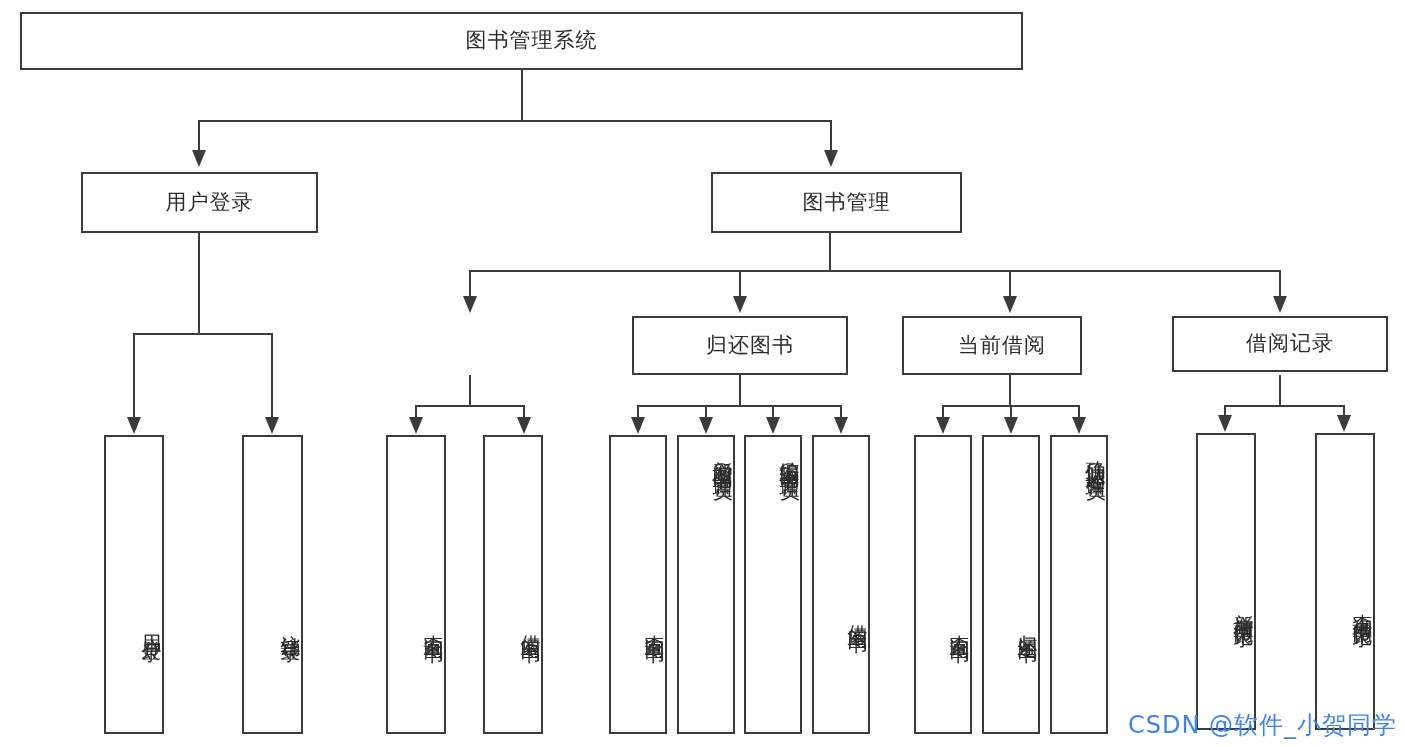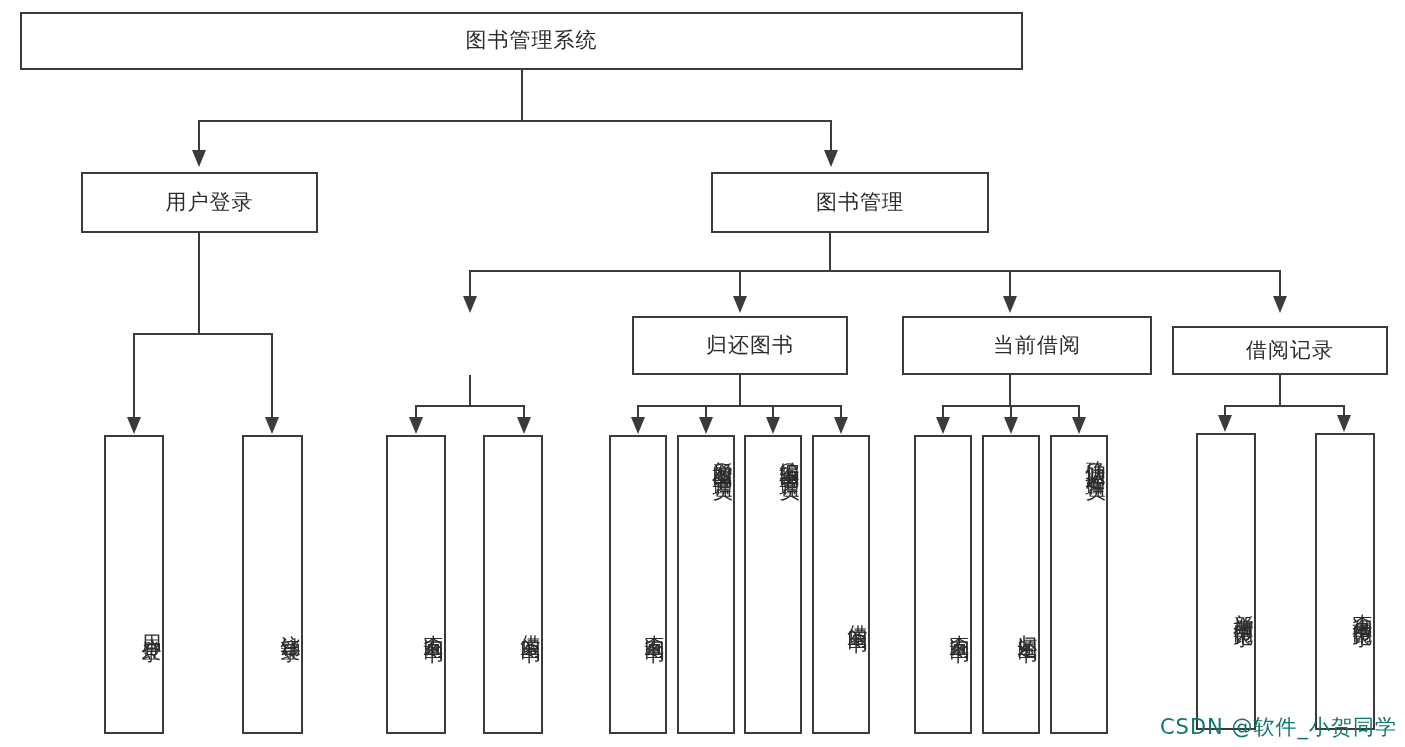--- a/index.html
+++ b/index.html
@@ -72,22 +72,22 @@
     height: 0;
     border-left: 7px solid transparent;
     border-right: 7px solid transparent;
     border-top: 17px solid #3b3b3b;
   }
   
   #watermark {
     position: absolute;
     right: 8px;
     bottom: 6px;
-    color: #0f766e;
-    font-size: 21px;
+    color: #3b82f6;
+    font-size: 24px;
     letter-spacing: 1px;
     font-family: "DejaVu Sans", "Liberation Sans", sans-serif;
     white-space: nowrap;
     pointer-events: none;
   }
 </style>
 </head>
 <body>
 
 <div id="canvas">
@@ -100,21 +100,21 @@
 
   <div class="hline" style="left:198px; top:120px; width:633px;"></div>
   <div class="vline" style="left:198px; top:120px; height:32px;"></div>
   <div class="arrow" style="left:192px; top:150px;"></div>
   <div class="vline" style="left:830px; top:120px; height:32px;"></div>
   <div class="arrow" style="left:824px; top:150px;"></div>
 
   <div class="node horiz" style="left:81px; top:172px; width:237px; height:61px;">
     <span>用户登录</span>
   </div>
-  <div class="node horiz" style="left:711px; top:172px; width:278px; height:61px;">
+  <div class="node horiz" style="left:711px; top:172px; width:251px; height:61px;">
     <span>图书管理</span>
   </div>
 
   <div class="vline" style="left:198px; top:233px; height:102px;"></div>
   <div class="hline" style="left:133px; top:333px; width:139px;"></div>
   <div class="vline" style="left:133px; top:333px; height:86px;"></div>
   <div class="arrow" style="left:127px; top:417px;"></div>
   <div class="vline" style="left:271px; top:333px; height:86px;"></div>
   <div class="arrow" style="left:265px; top:417px;"></div>
 
@@ -125,24 +125,24 @@
   <div class="vline" style="left:739px; top:270px; height:28px;"></div>
   <div class="arrow" style="left:733px; top:296px;"></div>
   <div class="vline" style="left:1009px; top:270px; height:28px;"></div>
   <div class="arrow" style="left:1003px; top:296px;"></div>
   <div class="vline" style="left:1279px; top:270px; height:28px;"></div>
   <div class="arrow" style="left:1273px; top:296px;"></div>
 
   <div class="node horiz" style="left:632px; top:316px; width:216px; height:59px;">
     <span>归还图书</span>
   </div>
-  <div class="node horiz" style="left:902px; top:316px; width:250px; height:59px;">
+  <div class="node horiz" style="left:902px; top:316px; width:180px; height:59px;">
     <span>当前借阅</span>
   </div>
-  <div class="node horiz" style="left:1172px; top:326px; width:216px; height:49px;">
+  <div class="node horiz" style="left:1172px; top:316px; width:216px; height:56px;">
     <span>借阅记录</span>
   </div>
 
   <div class="vline" style="left:469px; top:375px; height:32px;"></div>
   <div class="hline" style="left:415px; top:405px; width:110px;"></div>
   <div class="vline" style="left:415px; top:405px; height:14px;"></div>
   <div class="arrow" style="left:409px; top:417px;"></div>
   <div class="vline" style="left:523px; top:405px; height:14px;"></div>
   <div class="arrow" style="left:517px; top:417px;"></div>
 

